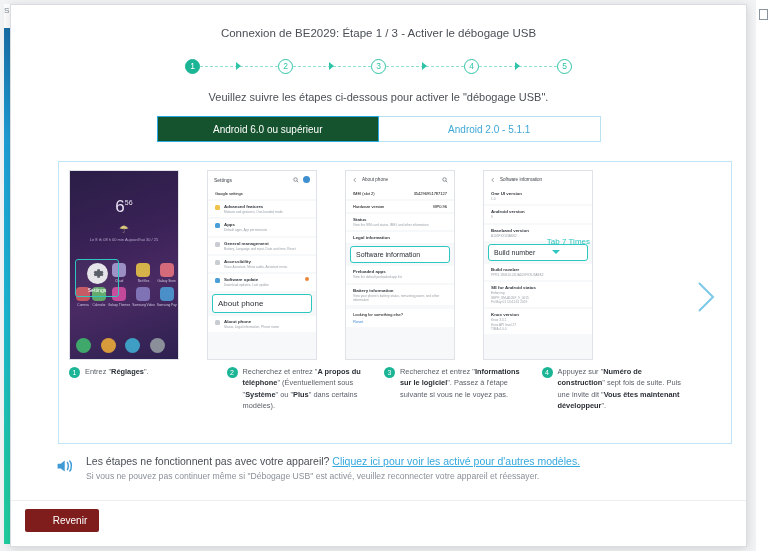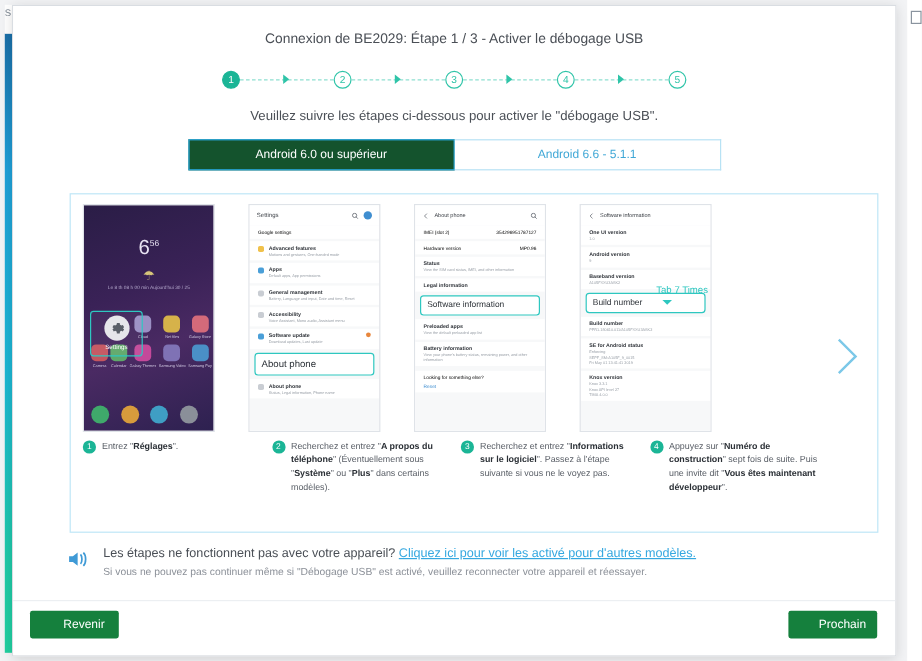--- a/index.html
+++ b/index.html
@@ -232,21 +232,21 @@
   #notice .l1 a { color: #35a8e0; text-decoration: underline; cursor: pointer; }
   #notice .l2 { font-size: 8.6px; color: #8b9098; margin-top: 4px; }
 
   
   #footer {
     flex: 0 0 46px; height: 46px; position: relative;
     background: #ffffff; border-top: 1px solid #eceff2;
   }
   .btn {
     position: absolute; top: 8px; height: 23px; width: 74px;
-    background: #15803d; color: #ffffff; font-size: 10px;
+    background: #7f1d1d; color: #ffffff; font-size: 10px;
     border: none; border-radius: 2px; cursor: pointer;
     font-family: "Liberation Sans", sans-serif;
     padding-left: 16px;
   }
   #btn-back { left: 14px; }
   #btn-next { right: 15px; }
 </style>
 </head>
 <body>
 
@@ -286,21 +286,21 @@
           <div class="dash"></div>
           <div class="arrow"></div>
         </div>
       <div class="step-node">5</div>
     </div>
 
     <div id="subheading">Veuillez suivre les étapes ci-dessous pour activer le "débogage USB".</div>
 
     <div id="tabs">
       <div class="tab active">Android 6.0 ou supérieur</div>
-      <div class="tab">Android 6.6 - 5.1.1</div>
+      <div class="tab">Android 2.0 - 5.1.1</div>
     </div>
 
     <div id="carousel">
 
       <div id="shots">
 
         <div class="shot">
           <div class="home">
             <div class="clock">
               <span>6</span><sup>56</sup>
@@ -575,16 +575,15 @@
           <span>Les étapes ne fonctionnent pas avec votre appareil? </span><a>Cliquez ici pour voir les activé pour d'autres modèles.</a>
         </div>
         <div class="l2">Si vous ne pouvez pas continuer même si "Débogage USB" est activé, veuillez reconnecter votre appareil et réessayer.</div>
       </div>
     </div>
 
   </div>
 
   <div id="footer">
     <button class="btn" id="btn-back">Revenir</button>
-    <button class="btn" id="btn-next">Prochain</button>
   </div>
 
 </div>
 
 </body></html>

